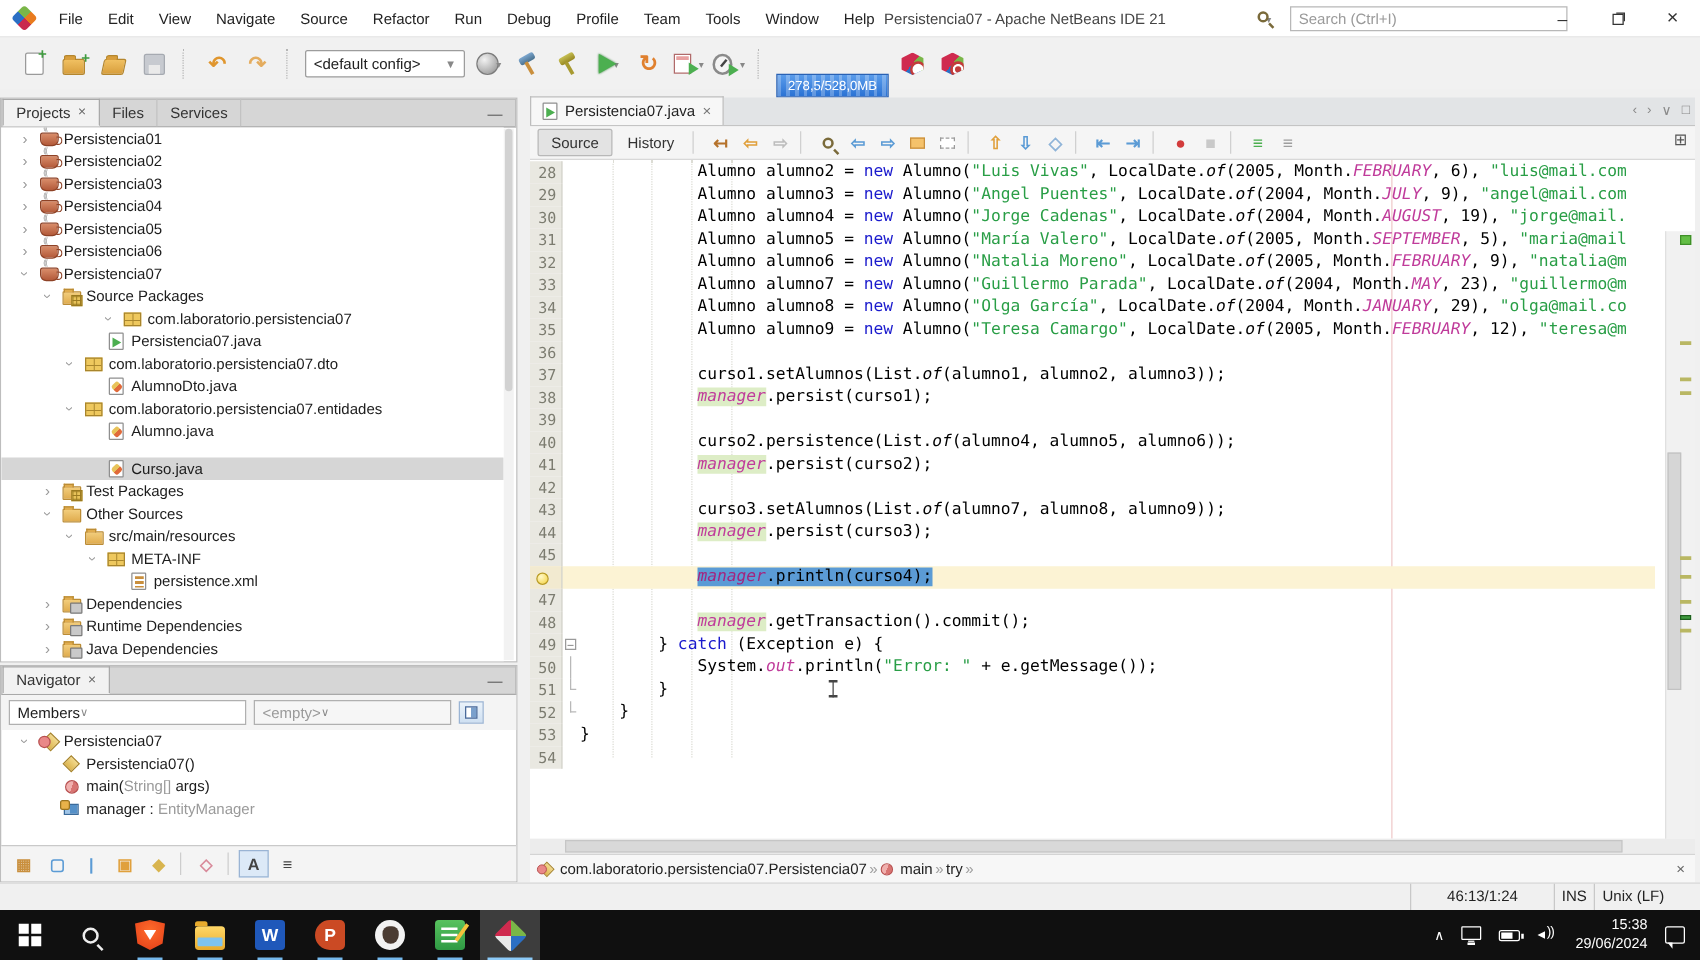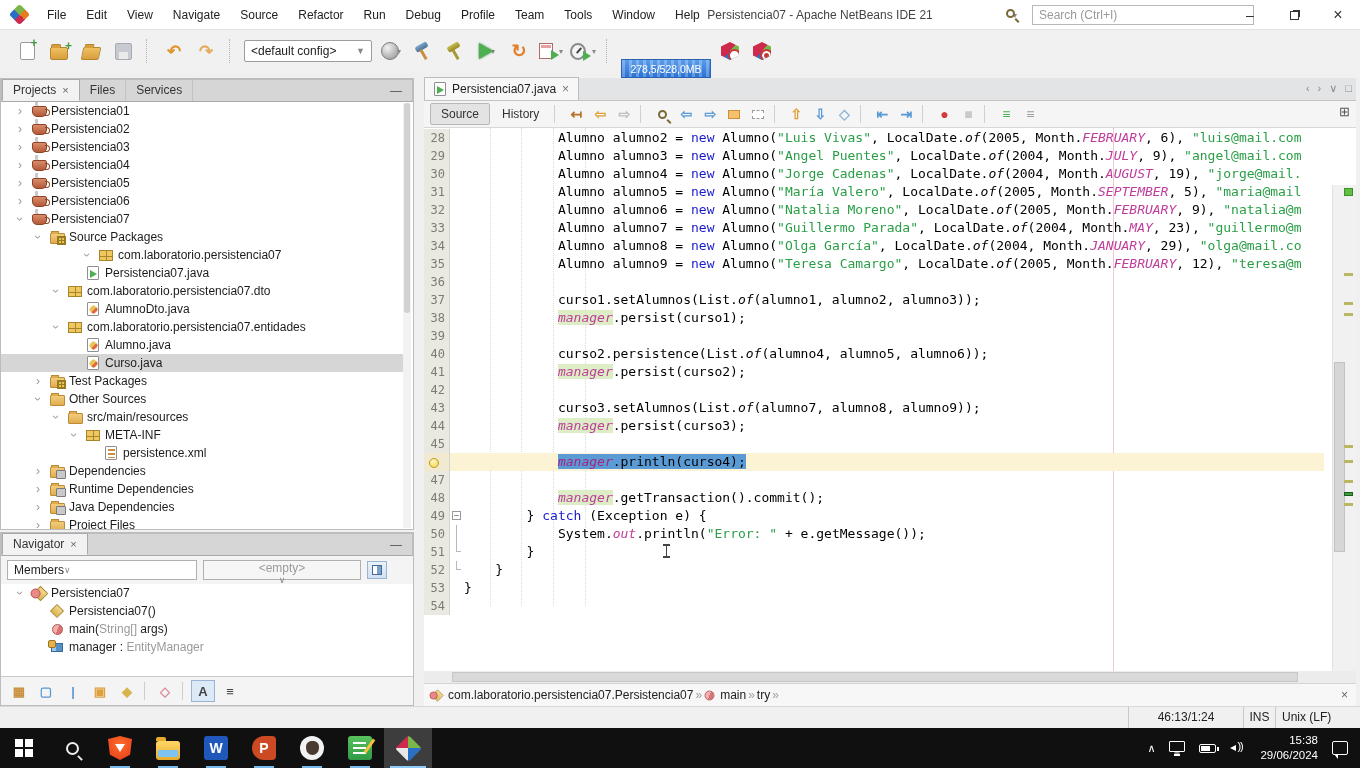--- a/index.html
+++ b/index.html
@@ -65,21 +65,21 @@
 
   .panel-header { height:23px; background:#d6d6d6; border:1px solid #bdbdbd; border-bottom:1px solid #a9a9a9; display:flex; align-items:flex-end; position:relative; }
   .ptab { height:22px; padding:3px 10px 3px 10px; color:#333; display:flex; align-items:center; gap:6px; border-right:1px solid #c2c2c2; }
   .ptab.active { background:#f2f2f2; border:1px solid #a9a9a9; border-bottom:1px solid #f2f2f2; }
   .ptab .x { color:#666; font-size:11px; }
   .pmin { position:absolute; right:10px; top:4px; color:#555; }
 
   #projects-panel { position:absolute; left:0; top:7px; width:414px; height:452px; background:#fff; border:1px solid #bdbdbd; }
   #projects-tree { position:absolute; left:0; top:23px; right:10px; bottom:0; overflow:hidden; background:#fff; }
   .trow { height:18px; display:flex; align-items:center; white-space:nowrap; }
-  .trow.selected { background:#d6d6d6; }
+  .trow.selected { background:#d6d6d6;margin-top:12px; }
   .tchev { width:18px; text-align:center; color:#9a9a9a; font-size:12px; flex:none; }
   .tchev.open { transform:rotate(90deg); }
   .ticon { width:20px; flex:none; display:flex; justify-content:center; }
   .tlabel { padding-left:2px; color:#1c1c1c; }
   #ptree-scroll { position:absolute; right:2px; top:24px; width:8px; height:425px; background:#f2f2f2; }
   #ptree-thumb { position:absolute; left:1px; top:0; width:6px; height:210px; background:#d2d2d2; border-radius:3px; }
 
   
   .i-project { width:15px; height:11px; background:linear-gradient(#d98d6a,#b35a3a); border:1px solid #8e4226; border-radius:2px 2px 5px 5px; position:relative; }
   .i-project::after { content:""; position:absolute; right:-4px; top:2px; width:4px; height:5px; border:1px solid #8e4226; border-left:none; border-radius:0 4px 4px 0; }
@@ -94,21 +94,21 @@
   .i-file { width:12px; height:14px; background:#fff; border:1px solid #8f8f8f; border-radius:1px; position:relative; }
   .i-file.java::after { content:""; position:absolute; left:2px; top:3px; width:7px; height:7px; background:conic-gradient(#e06a3a 0 50%, #e8c35a 0); border-radius:2px; transform:rotate(45deg); }
   .i-file.javarun::after { content:""; position:absolute; left:2px; top:3px; width:0; height:0; border-left:7px solid #4caf50; border-top:4px solid transparent; border-bottom:4px solid transparent; }
   .i-file.xml::after { content:""; position:absolute; left:2px; top:2px; width:7px; height:9px; background:repeating-linear-gradient(#c98f3d 0 2px, #fff 2px 4px); }
 
   
   #navigator-panel { position:absolute; left:0; top:461px; width:414px; height:174px; background:#fff; border:1px solid #bdbdbd; }
   #nav-filter-row { position:absolute; left:0; top:23px; width:100%; height:28px; background:#f4f4f4; display:flex; align-items:center; gap:6px; padding:0 6px; }
   .nav-combo { height:20px; background:#fff; border:1px solid #b0b0b0; display:flex; align-items:center; justify-content:flex-start; padding:0 6px; }
   #nav-combo1 { width:190px; }
-  #nav-combo2 { width:158px; color:#9a9a9a; background:#f6f6f6;flex-direction:column; }
+  #nav-combo2 { width:158px; color:#9a9a9a; background:#f6f6f6; }
   .combo-arrow { color:#888; font-size:9px; }
   #nav-cols-btn { width:20px; height:18px; border:1px solid #9ab4d4; background:linear-gradient(#eaf2fa,#cfe0f2); display:flex; align-items:center; justify-content:center; }
   #nav-cols-btn .g { width:10px; height:10px; border:1px solid #4a6a9a; background:linear-gradient(90deg,#fff 0 4px,#7aa0cc 4px); }
   #nav-tree { position:absolute; left:0; top:51px; width:100%; height:92px; overflow:hidden; }
   .i-class { width:11px; height:11px; background:linear-gradient(#f2d98c,#dcb44e); border:1px solid #a8852c; transform:rotate(45deg); position:relative; margin-left:2px; }
   .i-class::after { content:""; position:absolute; left:-4px; bottom:-4px; width:8px; height:8px; border-radius:50%; background:#e98888; border:1px solid #b85050; transform:rotate(-45deg); }
   .i-ctor { width:10px; height:10px; background:linear-gradient(#f2d98c,#dcb44e); border:1px solid #a8852c; transform:rotate(45deg); }
   .i-method { width:11px; height:11px; border-radius:50%; background:linear-gradient(110deg,#f0b0ae 0 50%,#d87472 0); border:1px solid #b85050; }
   .i-field { width:12px; height:9px; background:linear-gradient(90deg,#9ec4e8 0 4px,#5590c8 4px); border:1px solid #3a6a9a; position:relative; }
   .i-field::after { content:""; position:absolute; left:-4px; top:-4px; width:6px; height:6px; background:#e8b24a; border:1px solid #9a7420; border-radius:2px; }

